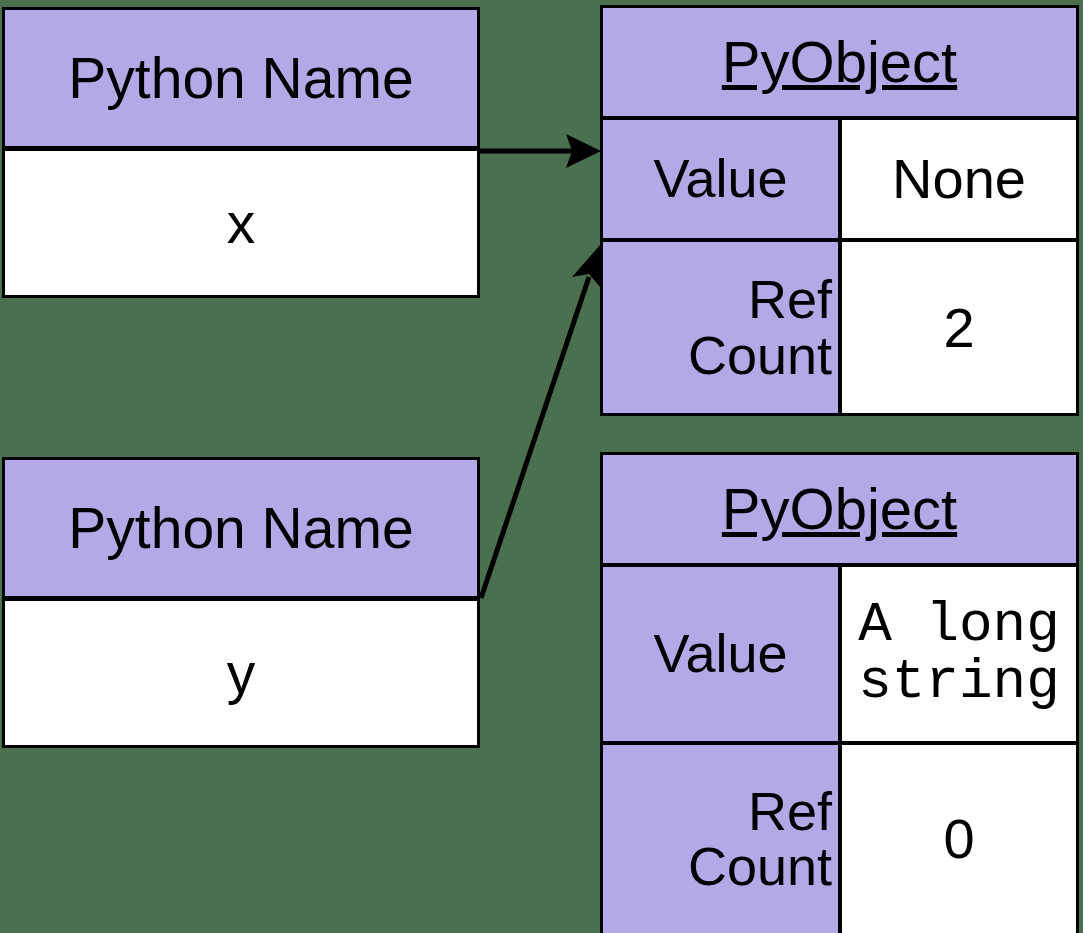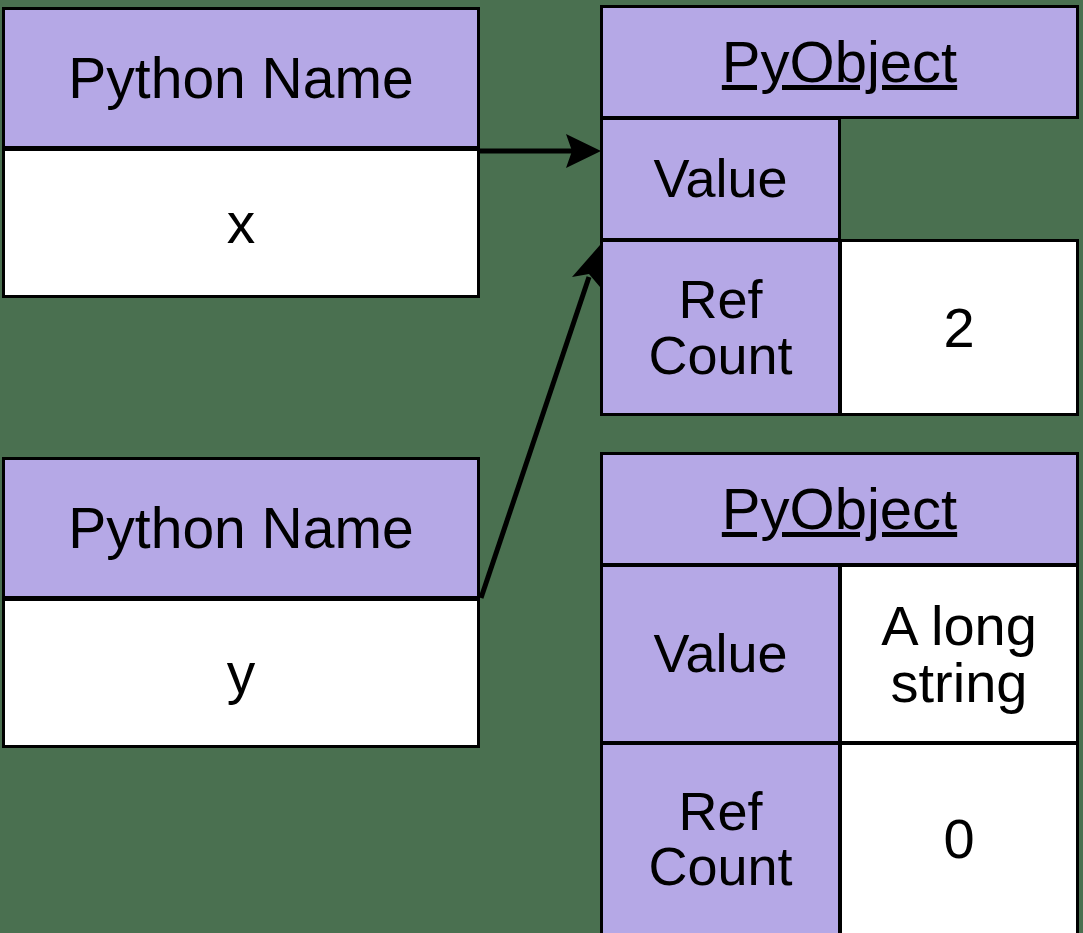--- a/index.html
+++ b/index.html
@@ -44,20 +44,21 @@
   }
 
   
   .obj-title {
     font-size: 58px;
     text-decoration: underline;
   }
   .obj-key {
     font-size: 54px;
     padding: 0 6px;
+    text-align: right;
   }
   .obj-val {
     font-size: 56px;
     padding: 0 8px;
   }
 
   
   .arrow-layer {
     position: absolute;
     left: 0;
@@ -74,28 +75,29 @@
 
   <div class="cell fill-purple namebox-header" style="left:2px; top:7px; width:478px; height:142px;">Python Name</div>
   <div class="cell fill-white namebox-value" style="left:2px; top:148px; width:478px; height:150px;">x</div>
 
   <div class="cell fill-purple namebox-header" style="left:2px; top:457px; width:478px; height:142px;">Python Name</div>
   <div class="cell fill-white namebox-value" style="left:2px; top:598px; width:478px; height:150px;">y</div>
 
   <div class="cell fill-purple obj-title" style="left:600px; top:5px; width:479px; height:114px;">PyObject</div>
 
   <div class="cell fill-purple obj-key" style="left:600px; top:117px; width:241px; height:124px;">Value</div>
+  <div class="cell fill-white obj-val" style="left:839px; top:117px; width:240px; height:124px;">None</div>
 
   <div class="cell fill-purple obj-key" style="left:600px; top:239px; width:241px; height:177px;">Ref Count</div>
   <div class="cell fill-white obj-val" style="left:839px; top:239px; width:240px; height:177px;">2</div>
 
   <div class="cell fill-purple obj-title" style="left:600px; top:452px; width:479px; height:114px;">PyObject</div>
 
   <div class="cell fill-purple obj-key" style="left:600px; top:564px; width:241px; height:180px;">Value</div>
-  <div class="cell fill-white obj-val" style="left:839px; top:564px; width:240px; height:180px;">A long string</div>
+  <div class="cell fill-white obj-val" style="left:839px; top:564px; width:240px; height:180px;font-family:Liberation Mono, monospace;">A long string</div>
 
   <div class="cell fill-purple obj-key" style="left:600px; top:742px; width:241px; height:194px;">Ref Count</div>
   <div class="cell fill-white obj-val" style="left:839px; top:742px; width:240px; height:194px;">0</div>
 
   <svg class="arrow-layer" viewBox="0 0 1083 933">
 
     <g>
       <line x1="480" y1="151" x2="583" y2="151" stroke="#000000" stroke-width="5"></line>
       <polygon points="601,151 566,134 572,151 566,168" fill="#000000"></polygon>
     </g>

